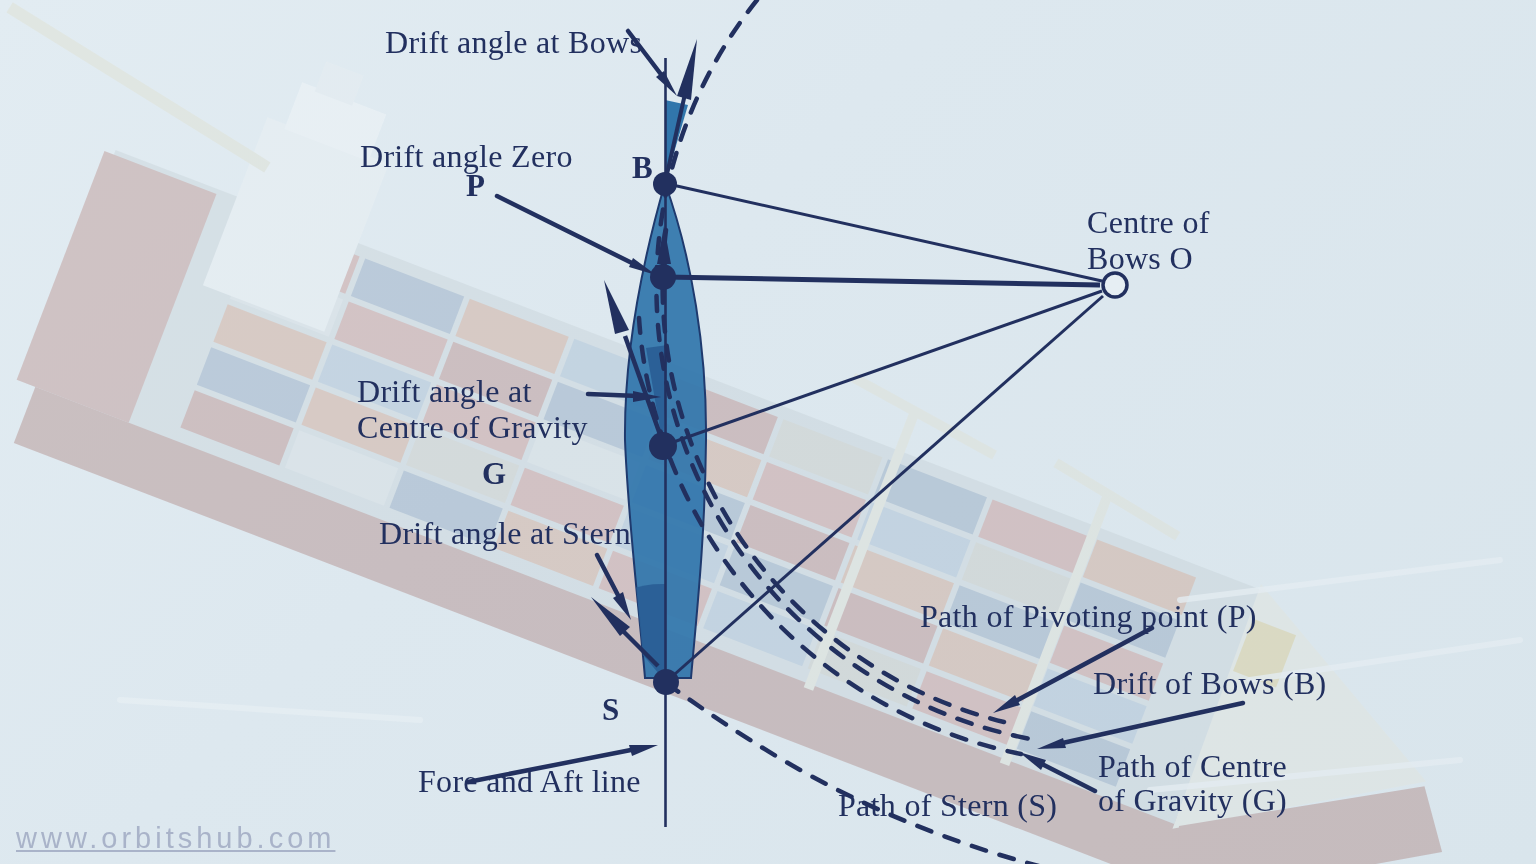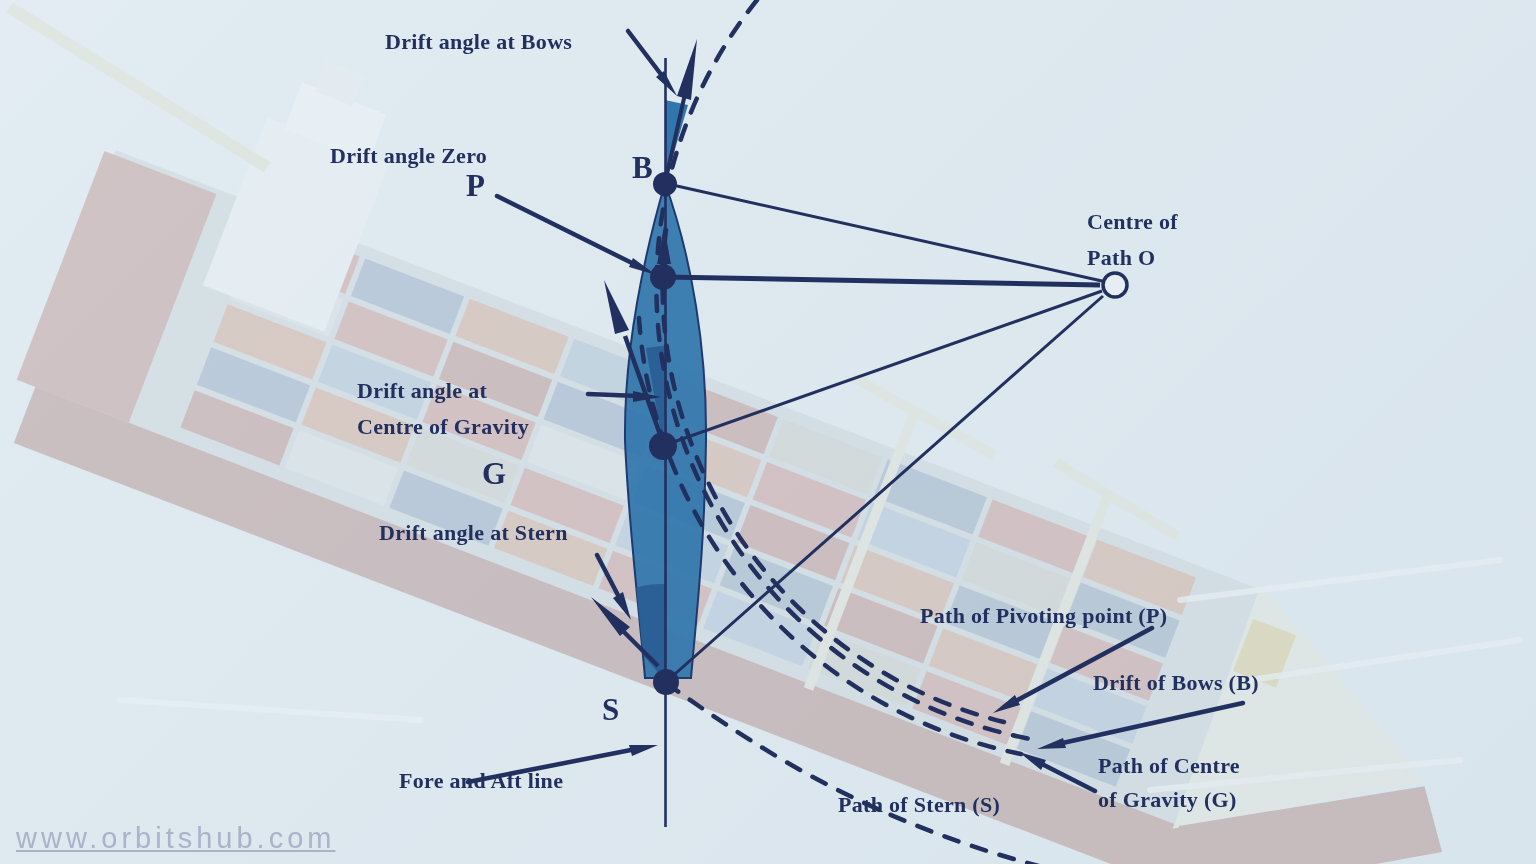--- a/index.html
+++ b/index.html
@@ -1,20 +1,20 @@
 <!DOCTYPE html>
 <html><head>
 <meta charset="utf-8">
 <style>
   html,body{margin:0;padding:0;background:#cfd8de;}
   .stage{position:relative;width:1536px;height:864px;overflow:hidden;
          background:linear-gradient(135deg,#e2ecf2 0%,#dde8ef 40%,#d9e5ec 100%);
          font-family:"Liberation Serif", serif;}
   svg.layer{position:absolute;left:0;top:0;width:1536px;height:864px;}
-  .lbl{position:absolute;color:#22305f;font-size:22px;font-weight:700;
+  .lbl{position:absolute;color:#22305f;font-size:32px;font-weight:400;
        white-space:nowrap;line-height:36px;letter-spacing:.3px;}
   .pt{font-size:31px;font-weight:700;}
   .watermark{position:absolute;left:16px;top:822px;
              font-family:"Liberation Sans", sans-serif;font-size:29px;
              font-weight:400;color:#a9b3c9;letter-spacing:4px;text-decoration:underline;}
 </style>
 </head>
 <body>
 
 <div class="stage">
@@ -195,35 +195,35 @@
     <g fill="#22305f">
       <circle cx="665" cy="184" r="12"></circle>
       <circle cx="663" cy="277" r="13"></circle>
       <circle cx="663" cy="446" r="14"></circle>
       <circle cx="666" cy="682" r="13"></circle>
     </g>
     <circle cx="1115" cy="285" r="12" fill="#e6eef3" stroke="#22305f" stroke-width="3.5"></circle>
   </svg>
 
   <div class="lbl" style="left:385px;top:24px;">Drift angle at Bows</div>
-  <div class="lbl" style="left:330px;top:138px;">Drift angle Zero</div>
+  <div class="lbl" style="left:360px;top:138px;">Drift angle Zero</div>
   <div class="lbl pt" style="left:466px;top:168px;">P</div>
   <div class="lbl pt" style="left:632px;top:150px;">B</div>
   <div class="lbl" style="left:1087px;top:204px;">
     <div>Centre of</div>
-    <div>Path O</div>
+    <div>Bows O</div>
   </div>
   <div class="lbl" style="left:357px;top:354px;margin-top:19px;">
     <div>Drift angle at</div>
     <div>Centre of Gravity</div>
   </div>
   <div class="lbl pt" style="left:482px;top:456px;">G</div>
   <div class="lbl" style="left:379px;top:515px;text-align:center;">Drift angle at Stern</div>
   <div class="lbl pt" style="left:602px;top:692px;">S</div>
-  <div class="lbl" style="left:399px;top:763px;">Fore and Aft line</div>
+  <div class="lbl" style="left:418px;top:763px;">Fore and Aft line</div>
   <div class="lbl" style="left:920px;top:598px;">Path of Pivoting point (P)</div>
   <div class="lbl" style="left:1093px;top:665px;">Drift of Bows (B)</div>
   <div class="lbl" style="left:838px;top:787px;">Path of Stern (S)</div>
   <div class="lbl" style="left:1098px;top:749px;line-height:34px;">
     <div>Path of Centre</div>
     <div>of Gravity (G)</div>
   </div>
 
   <div class="watermark">www.orbitshub.com</div>
 </div>

